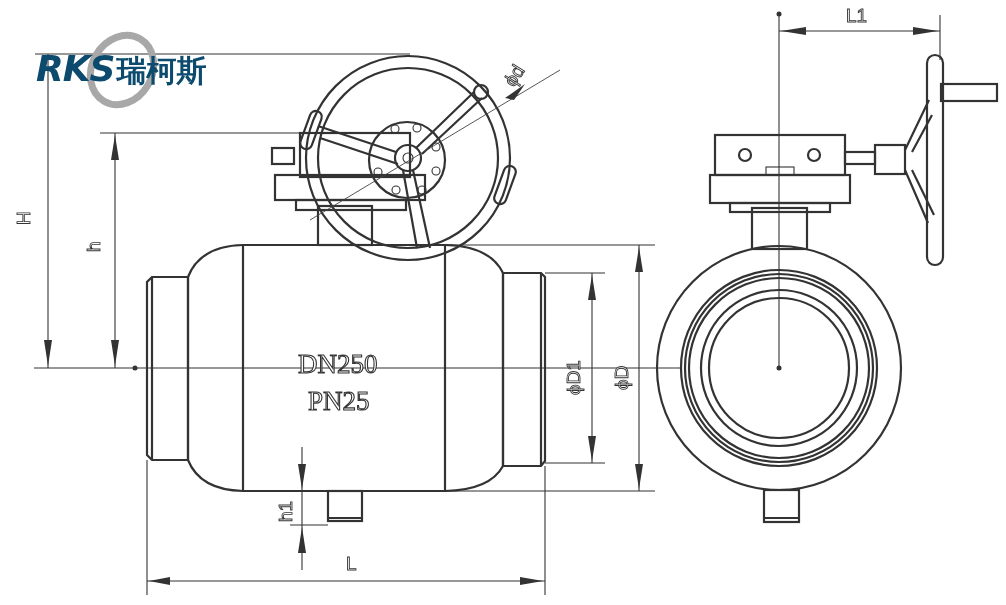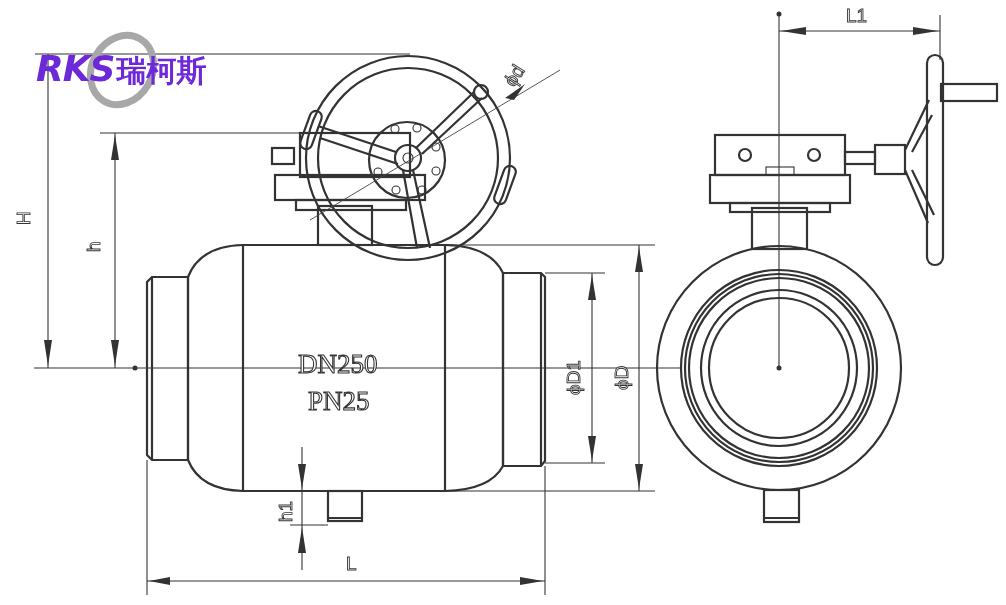--- a/index.html
+++ b/index.html
@@ -6,21 +6,21 @@
   body { width: 1006px; height: 605px; overflow: hidden; position: relative; font-family: "Liberation Sans", sans-serif; }
   #drawing { position: absolute; left: 0; top: 0; width: 1006px; height: 605px; }
   .ln { stroke: #333333; fill: none; stroke-width: 1.1; }
   .thk { stroke: #333333; fill: none; stroke-width: 2.2; }
   .thin { stroke: #444444; fill: none; stroke-width: 0.9; }
   .arrow { fill: #333333; stroke: none; }
   .dot { fill: #333333; }
   .label { font-family: "Liberation Sans", sans-serif; font-size: 19px; fill: #ffffff; stroke: #333333; stroke-width: 0.9; font-weight: 300; }
   .body-text { font-family: "Liberation Serif", serif; font-size: 27px; fill: #ffffff; stroke: #333333; stroke-width: 1.1; }
   .logo { position: absolute; left: 30px; top: 30px; width: 230px; height: 80px; }
-  .logo-text { position: absolute; left: 6px; top: 18px; font-family: "DejaVu Sans", sans-serif; font-weight: bold; font-style: italic; font-size: 36px; color: #6d28d9; letter-spacing: -1px; white-space: nowrap; }
+  .logo-text { position: absolute; left: 6px; top: 18px; font-family: "DejaVu Sans", sans-serif; font-weight: bold; font-style: italic; font-size: 36px; color: #0c4a6e; letter-spacing: -1px; white-space: nowrap; }
   .logo-cn { font-style: normal; font-size: 30px; letter-spacing: 0; margin-left: 2px; }
 </style>
 </head>
 <body>
 
 <svg id="drawing" viewBox="0 0 1006 605" xmlns="http://www.w3.org/2000/svg">
 
   <g>
 
     <line class="ln" x1="35" y1="54" x2="410" y2="54"></line>

